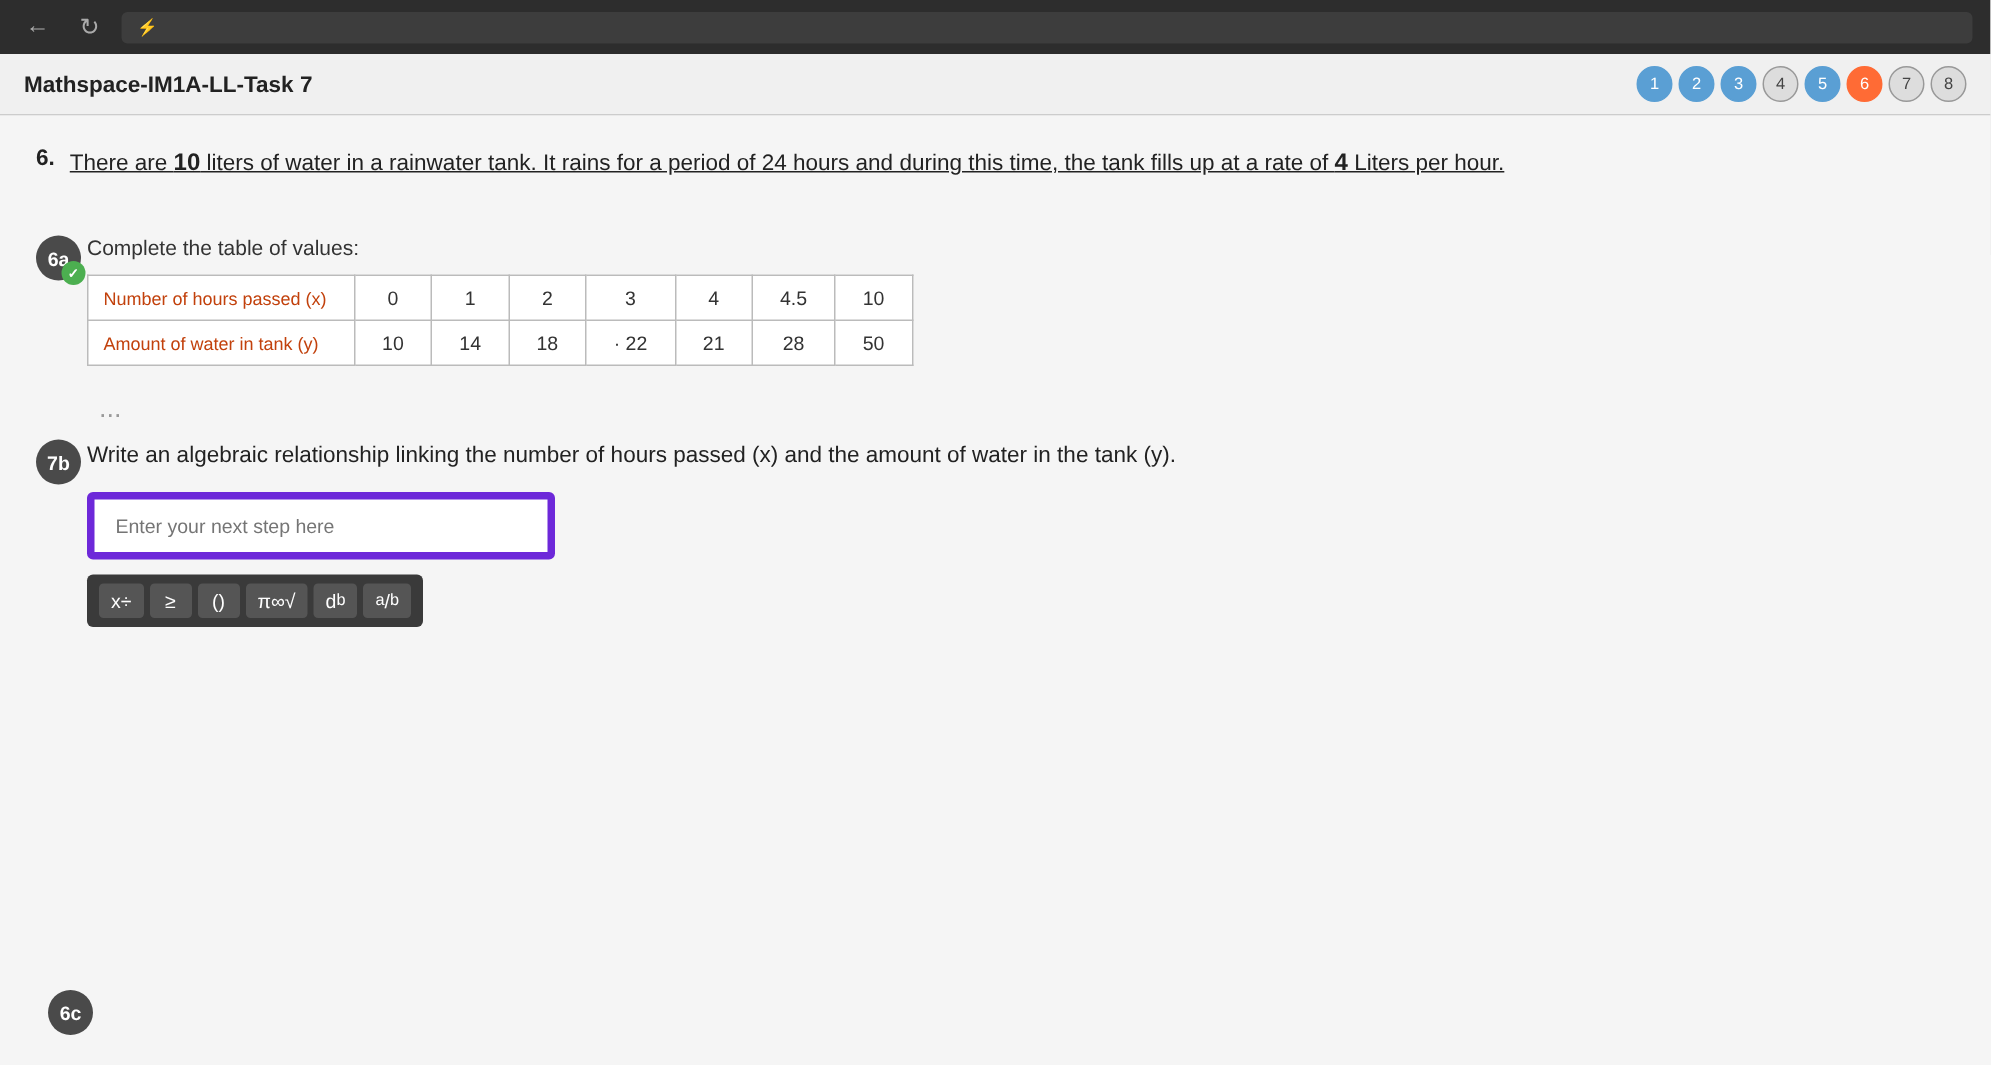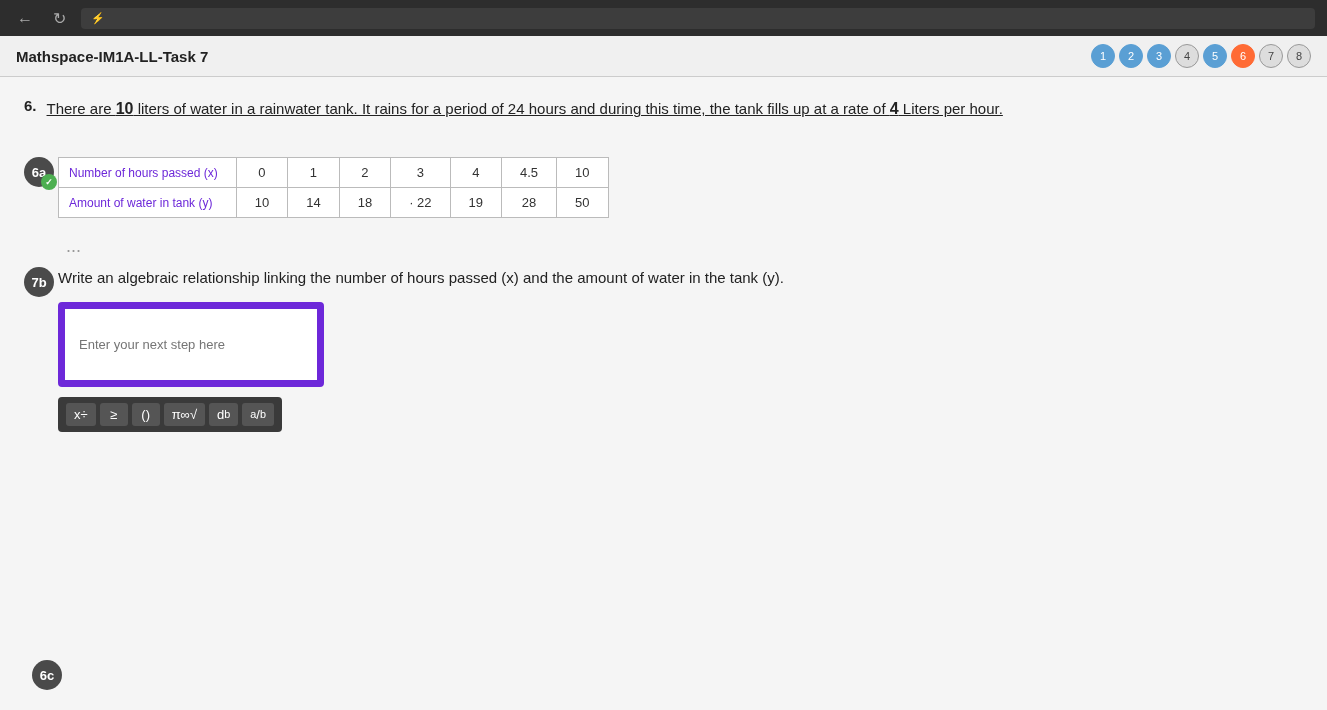--- a/index.html
+++ b/index.html
@@ -164,42 +164,42 @@
     .values-table td {
       border: 1px solid #bbb;
       padding: 7px 18px;
       text-align: center;
       font-size: 13px;
       color: #333;
     }
     .values-table td:first-child {
       text-align: left;
       padding-left: 10px;
-      color: #6d28d9;
+      color: #c2410c;
       font-size: 12px;
     }
 
     .dots {
       color: #999;
       font-size: 18px;
       margin: 6px 0 6px 42px;
     }
 
     
     .sub-6b-title {
       font-size: 15px;
       font-weight: 500;
       line-height: 1.5;
       margin-bottom: 12px;
     }
     .answer-input {
-      border: 7px solid #6d28d9;
+      border: 5px solid #6d28d9;
       border-radius: 4px;
-      padding: 28px 14px;
-      width: 266px;
+      padding: 10px 14px;
+      width: 312px;
       font-size: 13px;
       color: #999;
       background: white;
       margin-bottom: 10px;
     }
     .math-toolbar {
       display: flex;
       gap: 4px;
       background: #3a3a3a;
       border-radius: 4px;
@@ -272,39 +272,40 @@
       <span>There are </span><span class="highlight">10</span><span> liters of water in a rainwater tank. It rains for a period of 24 hours and during this time, the tank fills up at a rate of </span><span class="highlight">4</span><span> Liters per hour.</span>
     </p>
   </div>
 
   <div class="sub-part">
     <div class="sub-label has-check" style="position:relative;">
       <span>6a</span>
       <div class="check-overlay">✓</div>
     </div>
     <div class="sub-content">
+      <div class="sub-title">Complete the table of values:</div>
       <table class="values-table">
         <tbody>
             <tr>
           <td>Number of hours passed (x)</td>
           <td>0</td>
           <td>1</td>
           <td>2</td>
           <td>3</td>
           <td>4</td>
           <td>4.5</td>
           <td>10</td>
         </tr>
         <tr>
           <td>Amount of water in tank (y)</td>
           <td>10</td>
           <td>14</td>
           <td>18</td>
           <td>· 22</td>
-          <td>19</td>
+          <td>21</td>
           <td>28</td>
           <td>50</td>
         </tr>
       </tbody>
         </table>
     </div>
   </div>
 
   <div class="dots">...</div>
 

